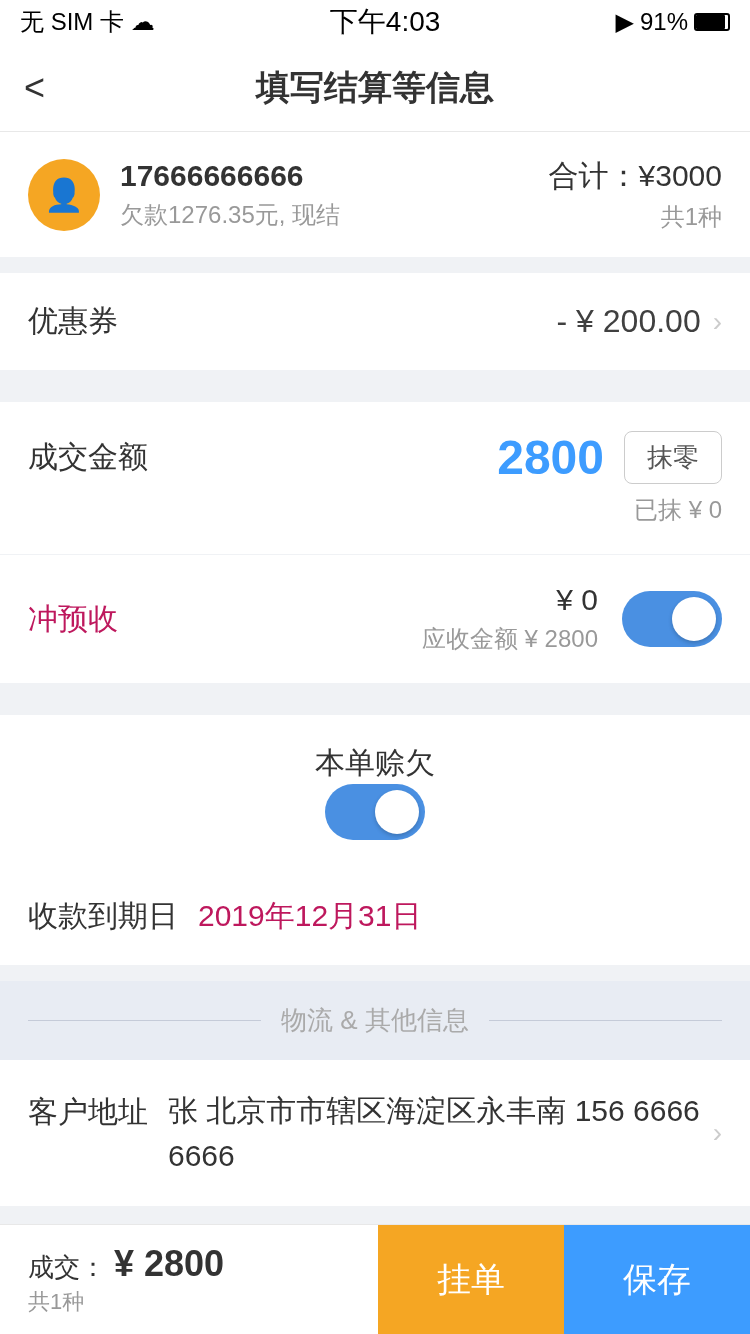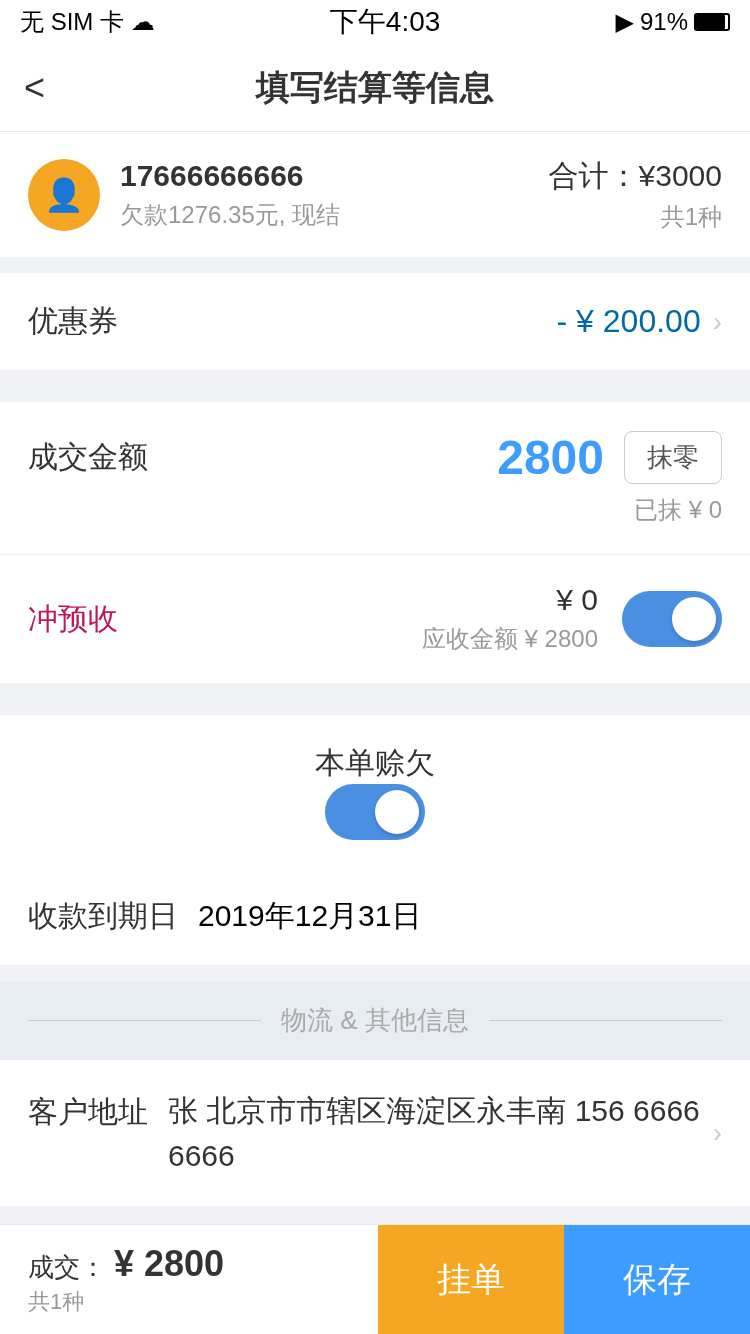--- a/index.html
+++ b/index.html
@@ -86,21 +86,21 @@
     
     .row-item {
       background: #fff;
       padding: 28px 28px;
       display: flex;
       align-items: center;
       justify-content: space-between;
     }
     .row-label { font-size: 30px; color: #333; }
     .row-right { display: flex; align-items: center; gap: 12px; }
-    .coupon-discount { font-size: 32px; color: #0369a1; font-weight: 500; }
+    .coupon-discount { font-size: 32px; color: #404040; font-weight: 500; }
     .coupon-sub { font-size: 22px; color: #999; text-align: right; margin-top: 4px; }
     .chevron-icon { color: #ccc; font-size: 28px; }
 
     
     .divider-gray {
       height: 16px;
       background: #f0f2f5;
     }
 
     
@@ -173,21 +173,21 @@
     
     .duedate-section {
       background: #fff;
       padding: 28px 28px;
       display: flex;
       align-items: center;
       gap: 20px;
       margin-bottom: 16px;
     }
     .duedate-label { font-size: 30px; color: #333; }
-    .duedate-value { font-size: 30px; color: #000000; }
+    .duedate-value { font-size: 30px; color: #be185d; }
 
     
     .logistics-divider {
       background: #e8ecf3;
       padding: 22px 28px;
       display: flex;
       align-items: center;
       justify-content: center;
       gap: 20px;
       margin-bottom: 0;

